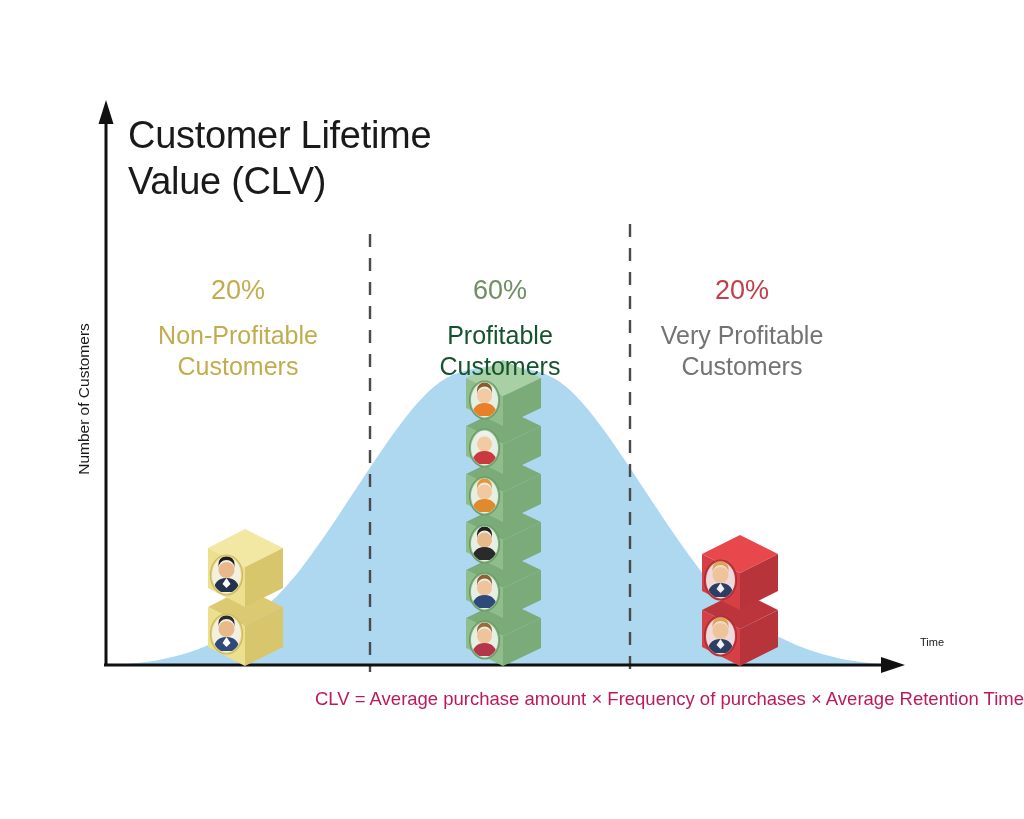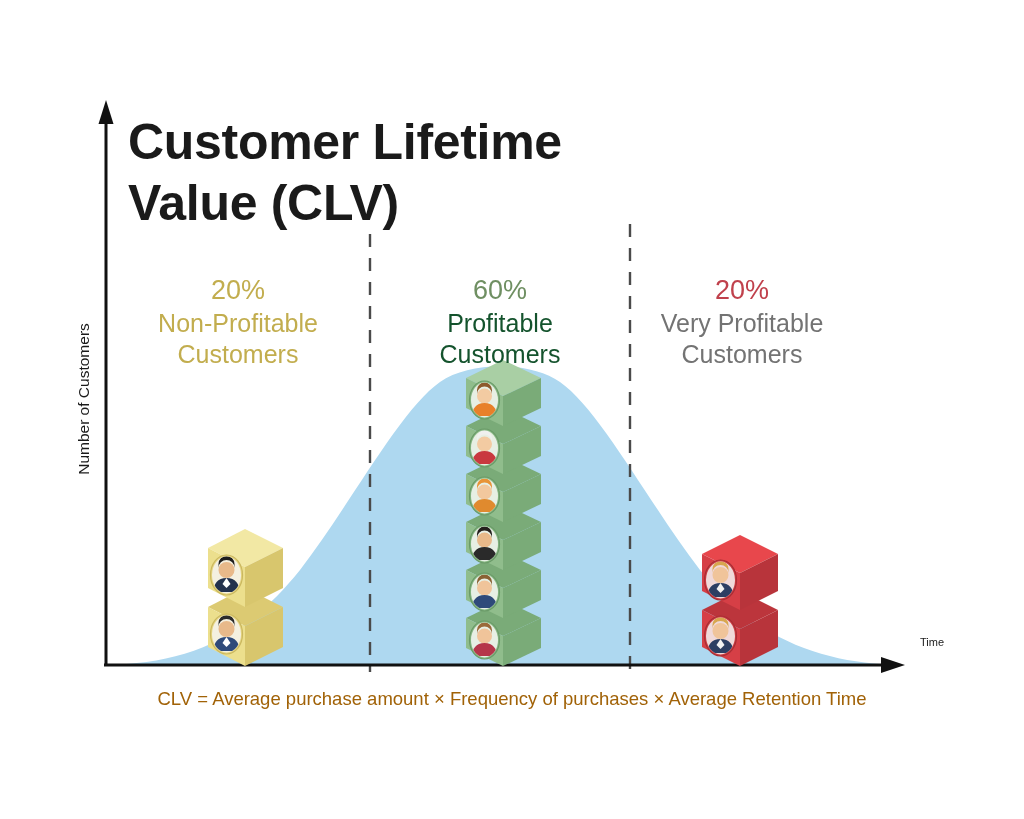--- a/index.html
+++ b/index.html
@@ -27,38 +27,38 @@
     width: 1024px;
     height: 819px;
   }
 
   
   .title {
     position: absolute;
     left: 128px;
     top: 112px;
     width: 560px;
-    font-size: 50px;
+    font-size: 38px;
     line-height: 1.22;
-    font-weight: 700;
+    font-weight: 400;
     color: #1a1a1a;
     letter-spacing: -0.3px;
     white-space: pre-line;
   }
 
   .seg {
     position: absolute;
     text-align: center;
     line-height: 1.25;
   }
   .seg .pct {
     display: block;
     font-size: 27px;
     font-weight: 400;
-    margin-bottom: 0;
+    margin-bottom: 12px;
   }
   .seg .lbl {
     display: block;
     font-size: 25px;
     font-weight: 400;
     white-space: pre-line;
   }
 
   #seg-left  { left: 152px; top: 274px; width: 172px; }
   #seg-mid   { left: 414px; top: 274px; width: 172px; }
@@ -82,23 +82,23 @@
     top: 636px;
     font-size: 11px;
     color: #1a1a1a;
   }
 
   .formula {
     position: absolute;
     left: 0;
     top: 688px;
     width: 1024px;
-    text-align: center;
+    text-align: right;
     font-size: 18.5px;
-    color: #a16207;
+    color: #be185d;
   }
 </style>
 </head>
 <body>
 
 <div id="stage">
 
   <svg id="chart-svg" viewBox="0 0 1024 819">
     <defs>
       <clipPath id="plot-clip">

